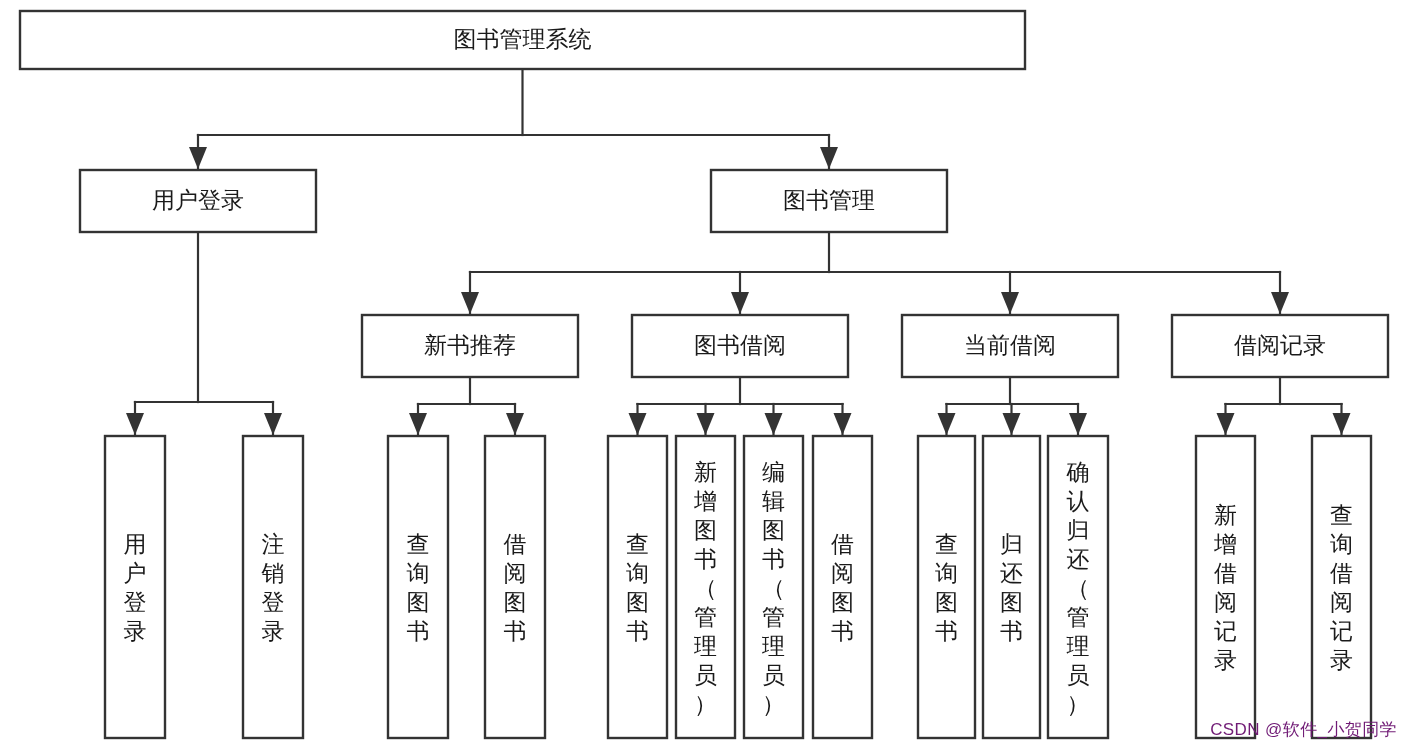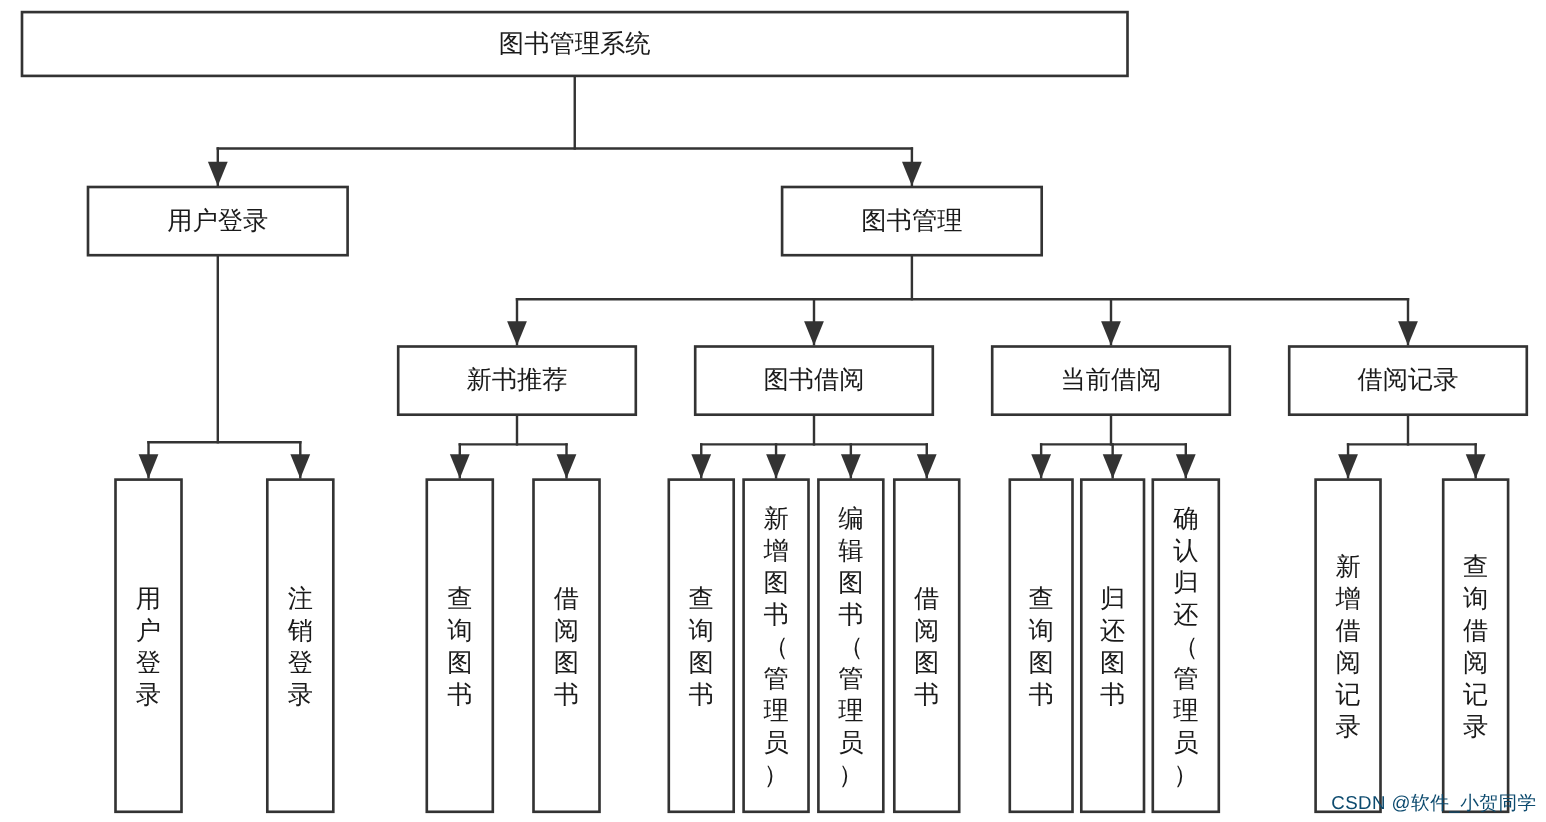--- a/index.html
+++ b/index.html
@@ -53,21 +53,21 @@
     font-size: 23px;
     fill: #1a1a1a;
     text-anchor: middle;
   }
   .watermark {
     position: absolute;
     right: 8px;
     bottom: 6px;
     font-family: "Liberation Sans", "DejaVu Sans", sans-serif;
     font-size: 17px;
-    color: #0c4a6e;
+    color: #701a75;
     letter-spacing: 0.4px;
     white-space: nowrap;
     pointer-events: none;
   }
 </style>
 </head>
 <body>
 
 <div id="diagram-root">
 

